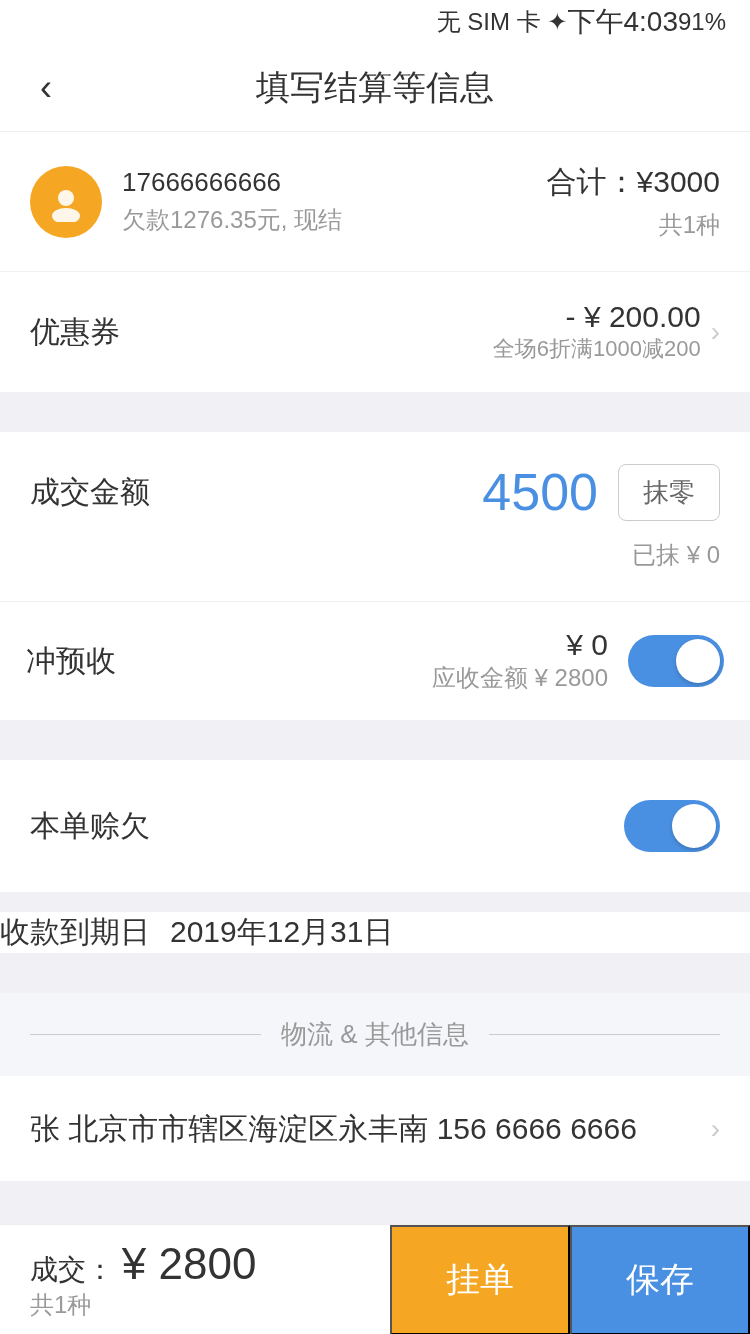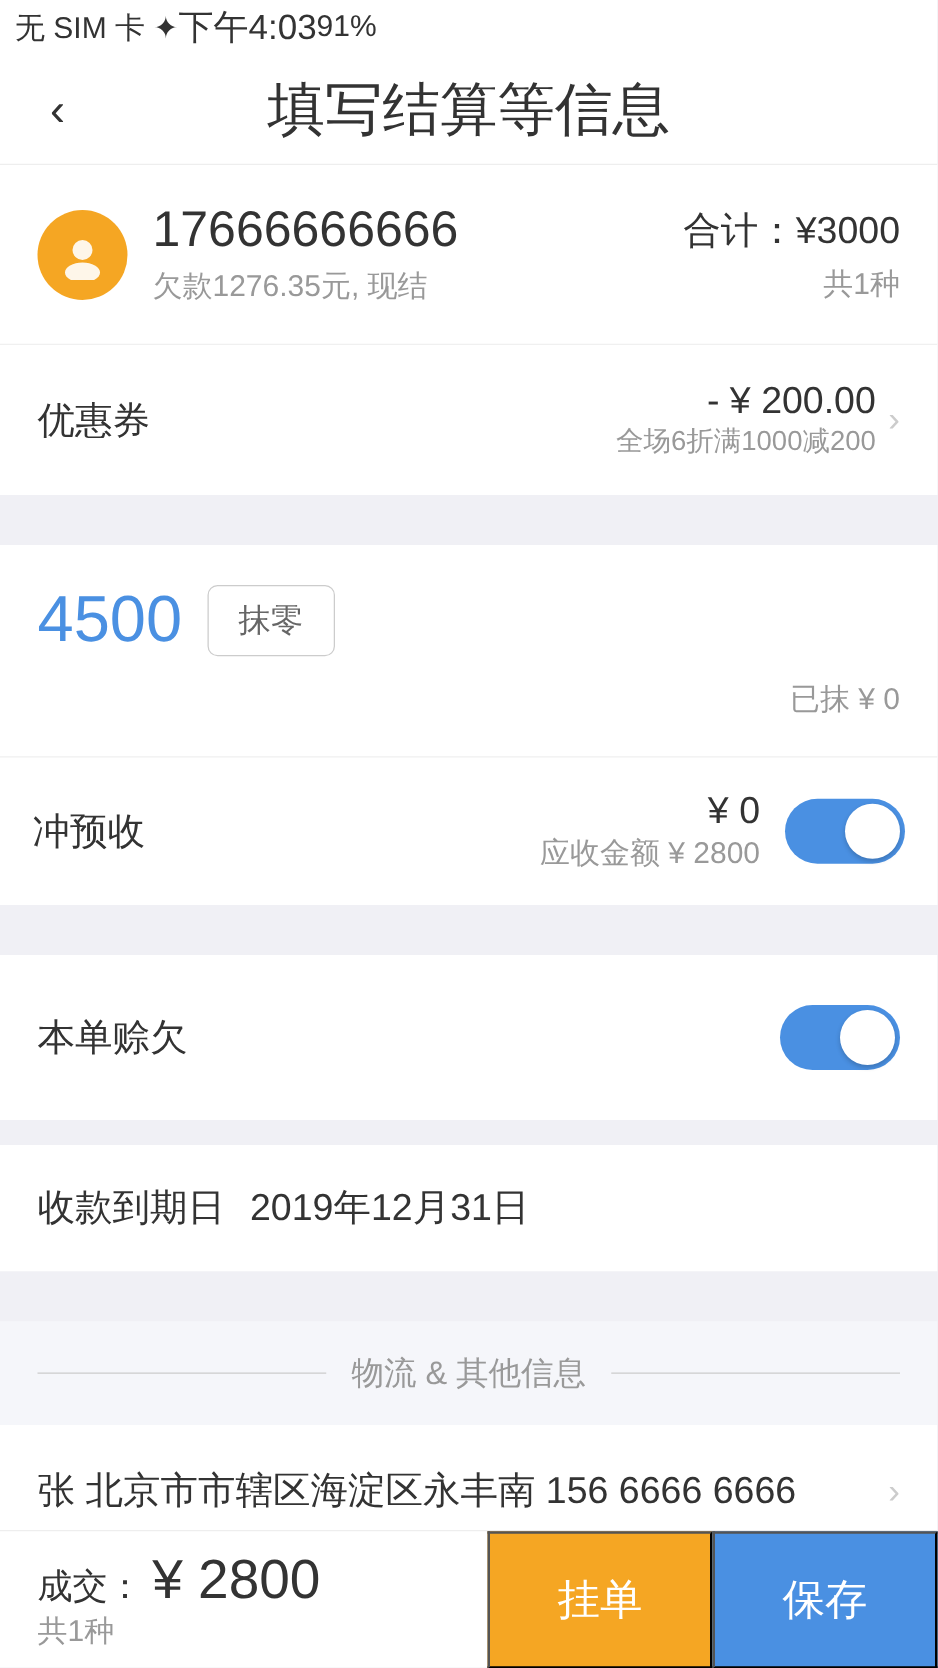--- a/index.html
+++ b/index.html
@@ -9,25 +9,25 @@
       min-height: 1334px;
       font-family: -apple-system, "PingFang SC", "Helvetica Neue", Arial, sans-serif;
       background: #f0f0f5;
       font-size: 28px;
       color: #333;
     }
 
     
     .status-bar {
       display: flex;
-      justify-content: flex-start;
+      justify-content: flex-end;
       align-items: center;
       height: 44px;
       background: #fff;
-      padding: 0 12px;
+      padding: 0 24px;
       font-size: 24px;
       color: #333;
     }
     .status-left { display: flex; align-items: center; gap: 8px; }
     .status-center { font-weight: 500; font-size: 28px; }
     .status-right { display: flex; align-items: center; gap: 8px; }
 
     
     .nav-bar {
       display: flex;
@@ -41,21 +41,21 @@
     .nav-back {
       font-size: 36px;
       color: #333;
       cursor: pointer;
       padding: 10px;
     }
     .nav-title {
       position: absolute;
       left: 50%;
       transform: translateX(-50%);
-      font-size: 46px;
+      font-size: 34px;
       font-weight: 500;
       color: #333;
     }
 
     
     .section-white {
       background: #fff;
       margin-bottom: 20px;
     }
 
@@ -72,21 +72,21 @@
       width: 72px;
       height: 72px;
       border-radius: 50%;
       background: #f5a623;
       display: flex;
       align-items: center;
       justify-content: center;
       color: #fff;
       font-size: 32px;
     }
-    .customer-info-name { font-size: 40px; font-weight: 500; color: #333; }
+    .customer-info-name { font-size: 26px; font-weight: 500; color: #333; }
     .customer-info-sub { font-size: 24px; color: #999; margin-top: 6px; }
     .customer-right { text-align: right; }
     .customer-total { font-size: 30px; color: #333; }
     .customer-count { font-size: 24px; color: #999; margin-top: 6px; }
 
     
     .coupon-row {
       display: flex;
       align-items: center;
       justify-content: space-between;
@@ -175,21 +175,20 @@
       justify-content: space-between;
       padding: 40px 30px;
       background: #fff;
       margin-bottom: 20px;
     }
 
     
     .due-date-row {
       display: flex;
       align-items: center;
-      padding: 30px;
       background: #fff;
       gap: 20px;
       margin-bottom: 20px;
     }
     .due-date-label { font-size: 30px; color: #333; }
     .due-date-value { font-size: 30px; color: #333; }
 
     
     .logistics-header {
       display: flex;
@@ -299,20 +298,21 @@
       <span class="chevron-right">›</span>
     </div>
   </div>
 </div>
 
 <div class="section-divider"></div>
 
 <div class="section-white">
   <div class="amount-section">
     <div class="amount-row">
+      <span class="amount-label">成交金额</span>
       <div class="amount-value-row">
         <span class="amount-number">4500</span>
         <button class="round-btn">抹零</button>
       </div>
     </div>
     <div style="text-align:right">
       <span class="amount-sub">已抹  ¥ 0</span>
     </div>
   </div>
 

